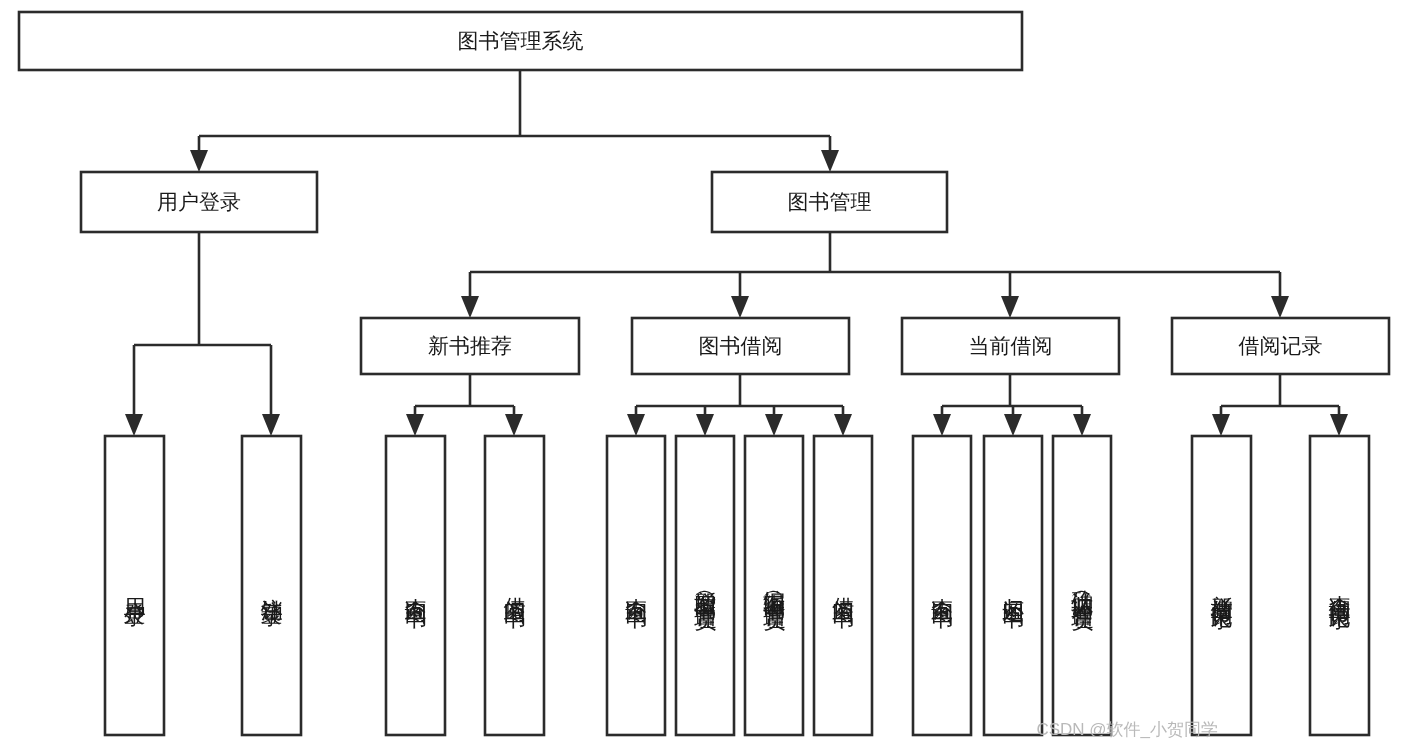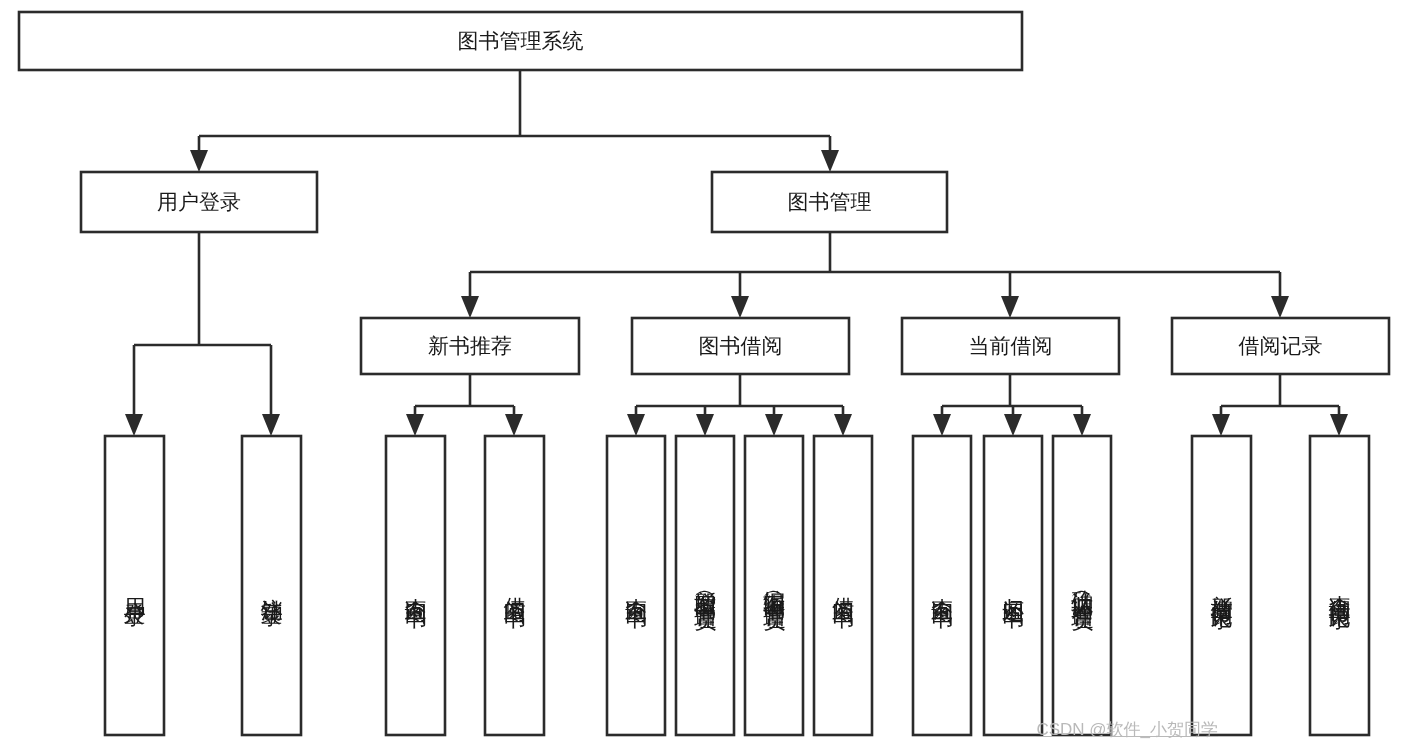--- a/index.html
+++ b/index.html
@@ -63,21 +63,20 @@
     pointer-events: none;
   }
   .watermark {
     position: absolute;
     right: 10px;
     bottom: 6px;
     font-family: "Liberation Sans", "DejaVu Sans", sans-serif;
     font-size: 17px;
     color: #b9b9b9;
     white-space: nowrap;
-    text-decoration: underline;
   }
 </style>
 </head>
 <body>
 
 <div id="diagram-root">
   <svg class="diagram" viewBox="0 0 1405 747" xmlns="http://www.w3.org/2000/svg">
     <g id="connectors-layer">
         <line x1="520" y1="70" x2="520" y2="136" class="connector"></line>
         <line x1="199" y1="136" x2="830" y2="136" class="connector"></line>

